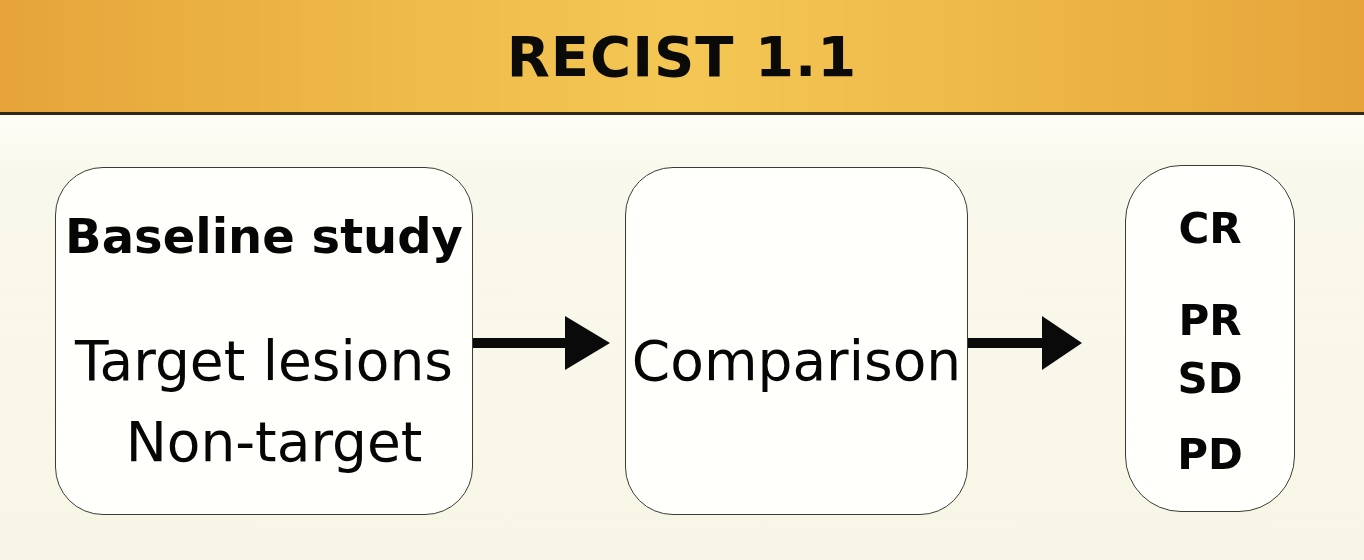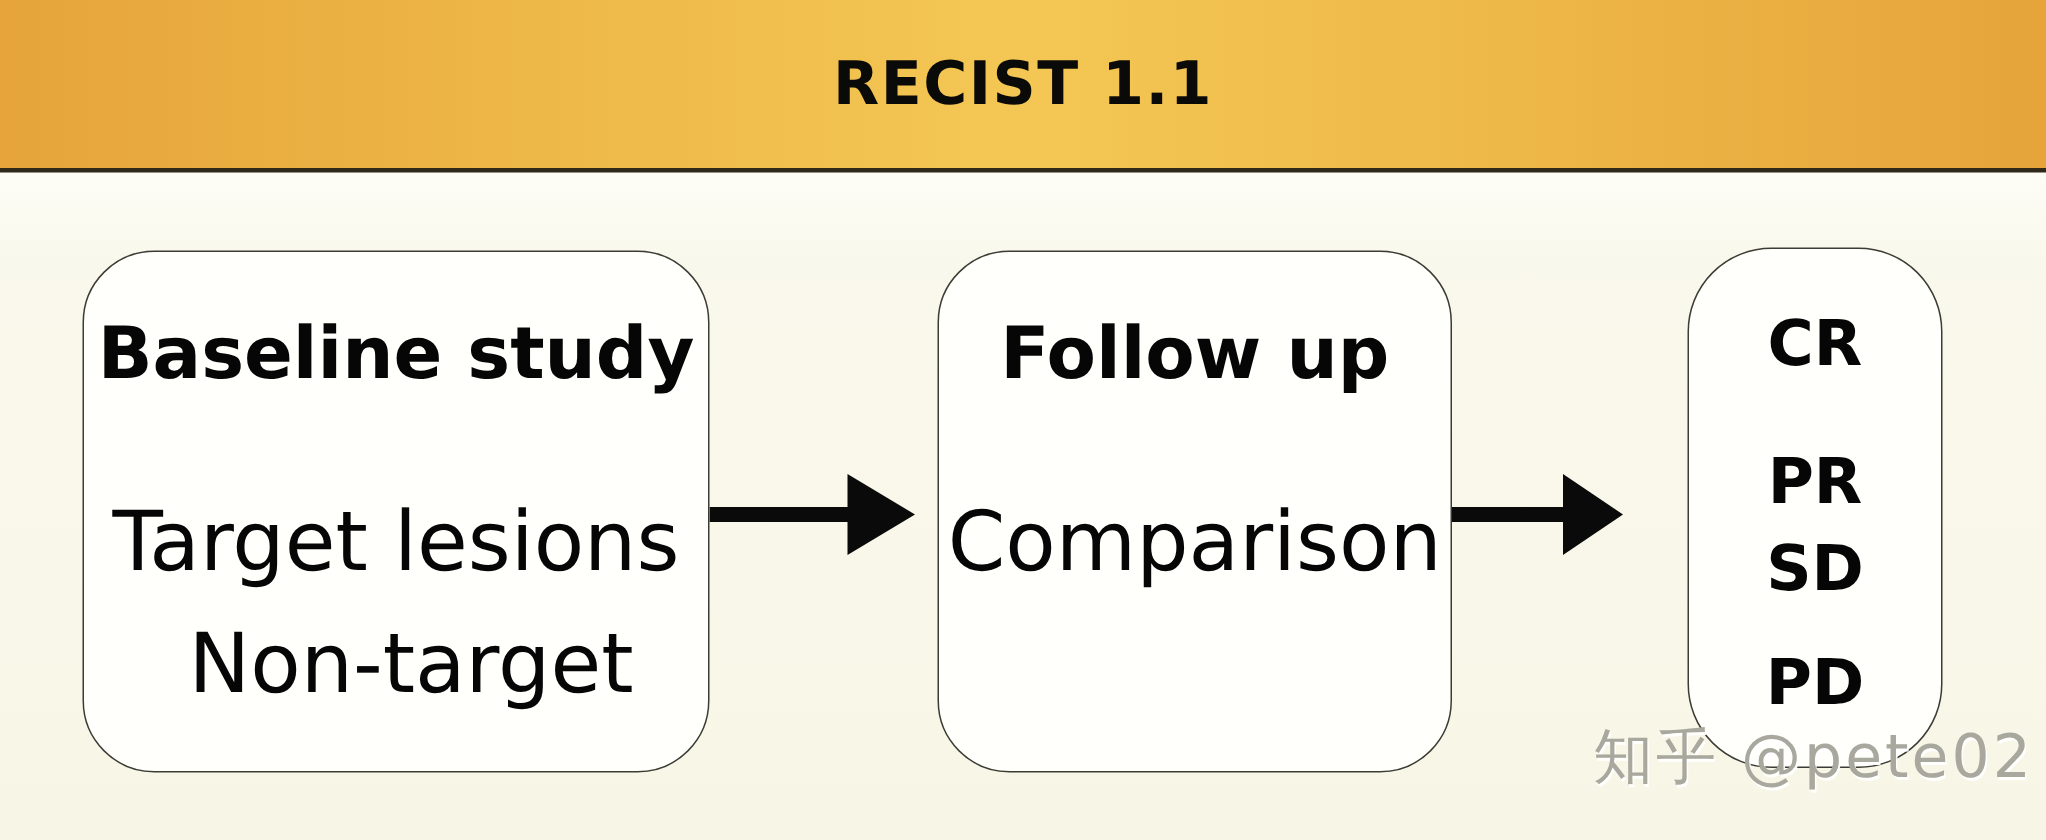--- a/index.html
+++ b/index.html
@@ -20,21 +20,21 @@
     left: 0; top: 0;
     width: 100%; height: 112px;
     background: linear-gradient(90deg, #e6a43a 0%, #eeb948 28%, #f4c754 50%, #eeb948 72%, #e6a43a 100%);
     border-bottom: 3px solid #30291a;
     display: flex;
     align-items: center;
     justify-content: center;
   }
   .banner h1 {
     margin: 0;
-    font-size: 40px;
+    font-size: 56px;
     font-weight: bold;
     letter-spacing: 1px;
     color: #0a0a08;
   }
 
   
   .node {
     position: absolute;
     background: #fffffc;
     border: 1.5px solid #3c3c34;
@@ -100,31 +100,29 @@
     <div class="node-text node-line t-line1">Target lesions</div>
     <div class="node-text node-line t-line2">Non-target</div>
   </section>
 
   <svg class="arrow arrow-1" width="137" height="58" viewBox="0 0 137 58" aria-hidden="true">
     <rect x="0" y="24" width="96" height="10"></rect>
     <polygon points="92,2 137,29 92,56"></polygon>
   </svg>
 
   <section class="node node-followup">
-    <div class="node-text node-title t-title">Follow up</div>
     <div class="node-text node-line t-line1">Comparison</div>
   </section>
 
   <svg class="arrow arrow-2" width="114" height="58" viewBox="0 0 114 58" aria-hidden="true">
     <rect x="0" y="24" width="78" height="10"></rect>
     <polygon points="74,2 114,29 74,56"></polygon>
   </svg>
 
   <section class="node node-outcomes">
     <div class="node-text node-cat t-cat1">CR</div>
     <div class="node-text node-cat t-cat2">PR</div>
     <div class="node-text node-cat t-cat4">PD</div>
     <div class="node-text node-cat t-cat3">SD</div>
   </section>
 
-  <div class="watermark">知乎 @pete02</div>
 
 </div>
 
 </body></html>

